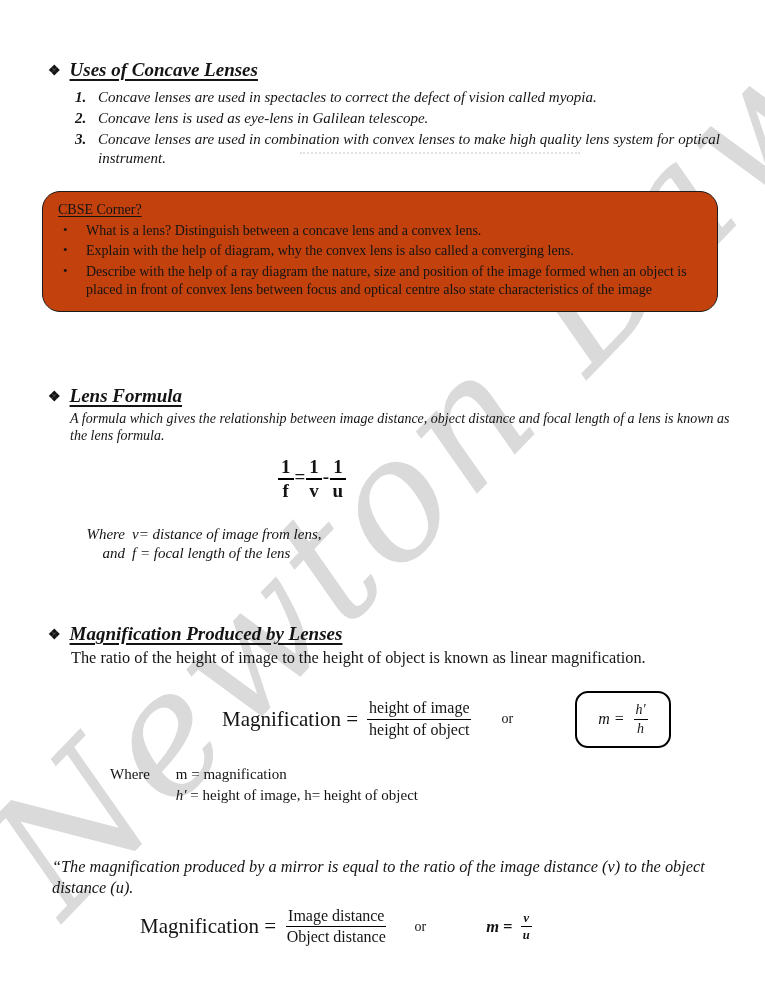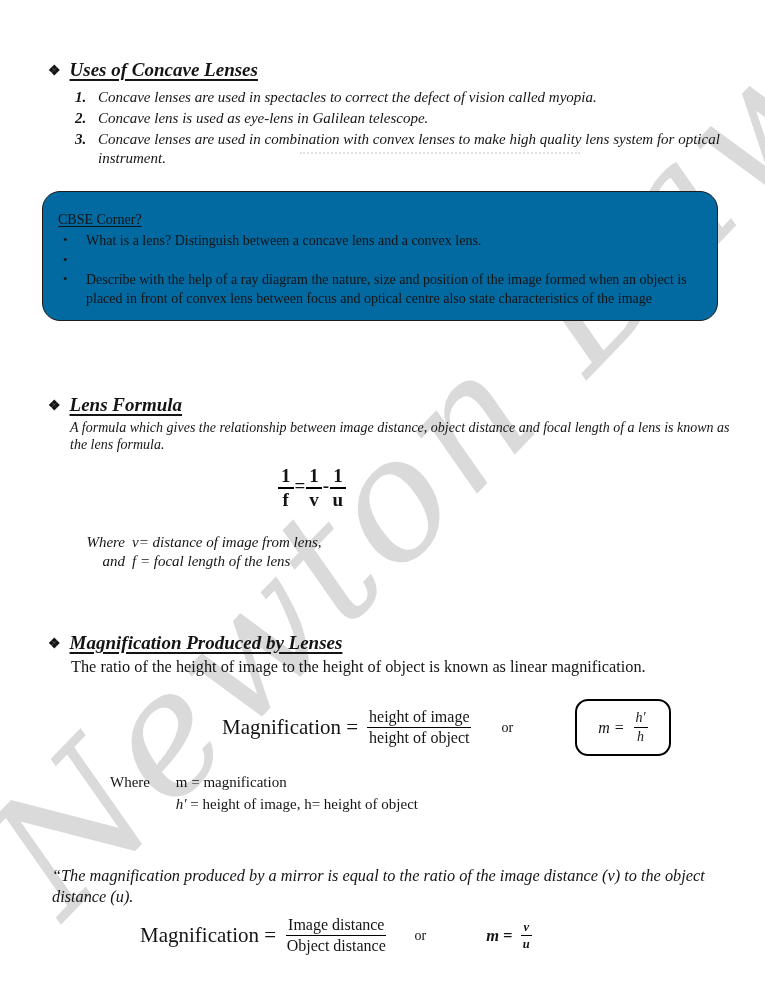--- a/index.html
+++ b/index.html
@@ -50,22 +50,22 @@
 
   
   .artifact { position:absolute; left:300px; top:152px; width:280px; border-top:2px dotted #e2e2e2; }
 
   
   .cbse-box {
     margin:24px 0 0 42px;
     width:676px;
     border:1.5px solid #1c1c1c;
     border-radius:18px;
-    background:#0369a1;
-    padding:19px 14px 12px 15px;
+    background:#c2410c;
+    padding:9px 14px 12px 15px;
     font-size:14px;
     line-height:1.3;
   }
   .cbse-title { text-decoration:underline; text-underline-offset:2px; margin-bottom:3px; }
   .citem { display:flex; gap:13px; padding-left:5px; margin-top:2px; }
   .citem .cbullet { flex:0 0 10px; font-size:13px; }
 
   
   .lens-desc { margin:3px 0 0 70px; width:672px; font-style:italic; font-size:14px; line-height:1.25; }
   .mag-desc  { margin:3px 0 0 71px; width:660px; font-size:16.3px; line-height:1.25; }
@@ -148,20 +148,21 @@
     </div>
 
     <div class="cbse-box">
       <div class="cbse-title">CBSE Corner?</div>
       <div class="citem">
         <span class="cbullet">•</span>
         <span>What is a lens? Distinguish between a concave lens and a convex lens.</span>
       </div>
       <div class="citem">
         <span class="cbullet">•</span>
+        <span>Explain with the help of diagram, why the convex lens is also called a converging lens.</span>
       </div>
       <div class="citem">
         <span class="cbullet">•</span>
         <span>Describe with the help of a ray diagram the nature, size and position of the image formed when an object is placed in front of convex lens between focus and optical centre also state characteristics of the image</span>
       </div>
     </div>
 
     <div class="sec-head head-lens">
       <span class="diamond">❖</span>
       <span class="sec-title">Lens Formula</span>

